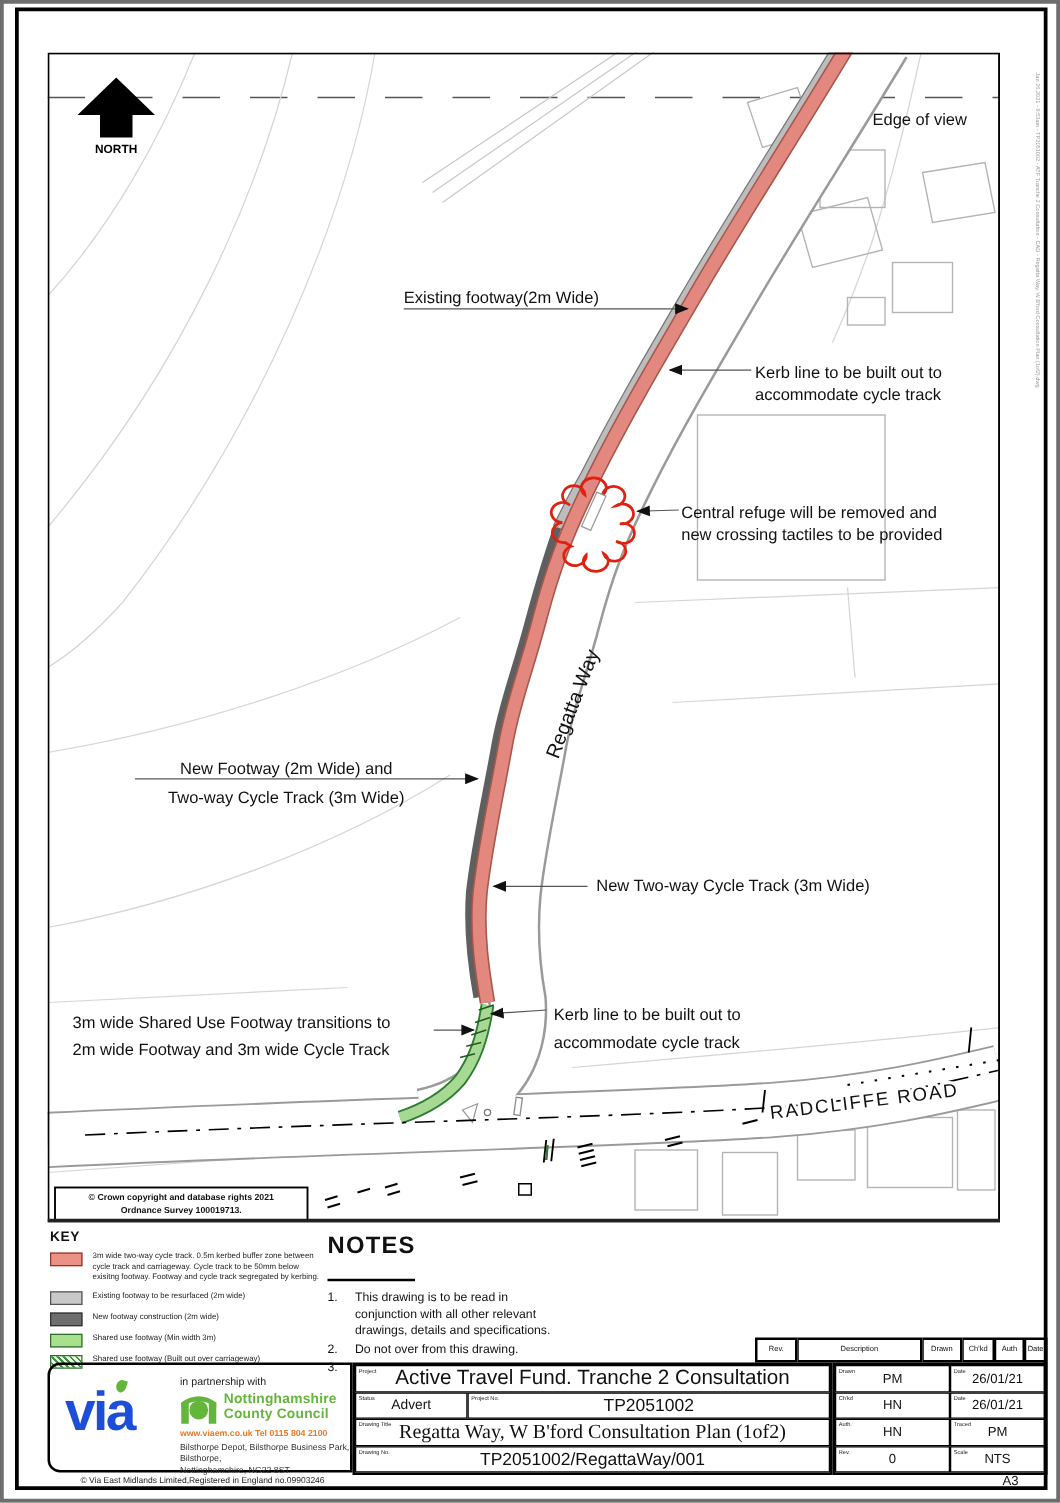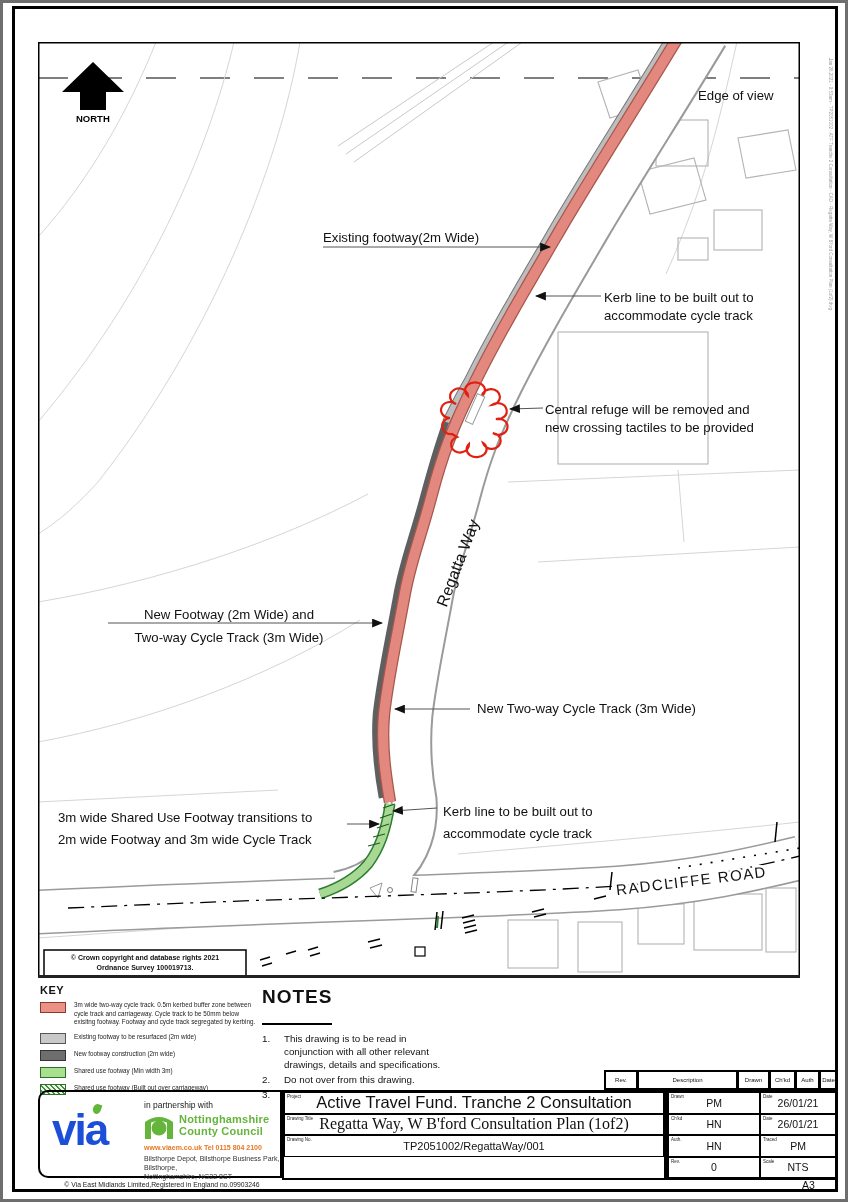--- a/index.html
+++ b/index.html
@@ -38,21 +38,21 @@
   
   .tb{position:absolute;box-sizing:border-box;border:2.5px solid #000;}
   .tb-cell{position:relative;box-sizing:border-box;border:1px solid #000;display:flex;align-items:center;justify-content:center;}
   .tb-cell .mini{position:absolute;top:1px;left:2px;font-size:4.5px;color:#222;}
   .tb-main{left:282px;top:1090px;width:384px;height:90px;display:grid;grid-template-rows:1fr 1fr 1fr 1fr;}
   .tb-main .row{display:flex;}
   .v-project{font-size:16.5px;}
   .v-status{font-size:11px;}
   .v-projno{font-size:14px;}
   .v-title{font-size:16px;font-family:Liberation Serif, serif;}
-  .v-drawno{font-size:11px;text-align:right;}
+  .v-drawno{font-size:14px;text-align:right;}
   .tb-right{left:666px;top:1090px;width:172px;height:90px;display:grid;grid-template-columns:92px 1fr;grid-template-rows:1fr 1fr 1fr 1fr;}
   .tb-right .tb-cell{font-size:10.5px;text-align:center;}
 
   
   .viabox{position:absolute;left:38px;top:1090px;width:244px;height:88px;border:2.5px solid #000;border-radius:10px 0 0 10px;box-sizing:border-box;}
   .via-word{position:absolute;left:12px;top:16px;font-size:44px;font-weight:bold;color:#1d4ed8;letter-spacing:-2px;line-height:1;}
   .via-leaf{position:absolute;left:53px;top:12px;width:8px;height:10px;background:#64b53c;border-radius:60% 0 60% 60%;transform:rotate(18deg);}
   .partner{position:absolute;left:104px;top:8px;font-size:8.5px;color:#222;text-align:center;}
   .ncc{position:absolute;left:104px;top:22px;display:flex;gap:5px;align-items:flex-start;}
   .ncc-text{font-size:11px;font-weight:bold;color:#64b53c;line-height:1.05;letter-spacing:.2px;}
@@ -262,20 +262,30 @@
   </div>
 
   <div class="tb tb-main">
     <div class="row">
       <div class="tb-cell" style="flex:1">
         <span class="mini">Project</span>
         <span class="v-project">Active Travel Fund. Tranche 2 Consultation</span>
       </div>
     </div>
     <div class="row">
+      <div class="tb-cell" style="width:90px">
+        <span class="mini">Status</span>
+        <span class="v-status">Advert</span>
+      </div>
+      <div class="tb-cell" style="flex:1">
+        <span class="mini">Project No.</span>
+        <span class="v-projno">TP2051002</span>
+      </div>
+    </div>
+    <div class="row">
       <div class="tb-cell" style="flex:1">
         <span class="mini">Drawing Title</span>
         <span class="v-title">Regatta Way, W B'ford Consultation Plan (1of2)</span>
       </div>
     </div>
     <div class="row">
       <div class="tb-cell" style="flex:1">
         <span class="mini">Drawing No.</span>
         <span class="v-drawno">TP2051002/RegattaWay/001</span>
       </div>

